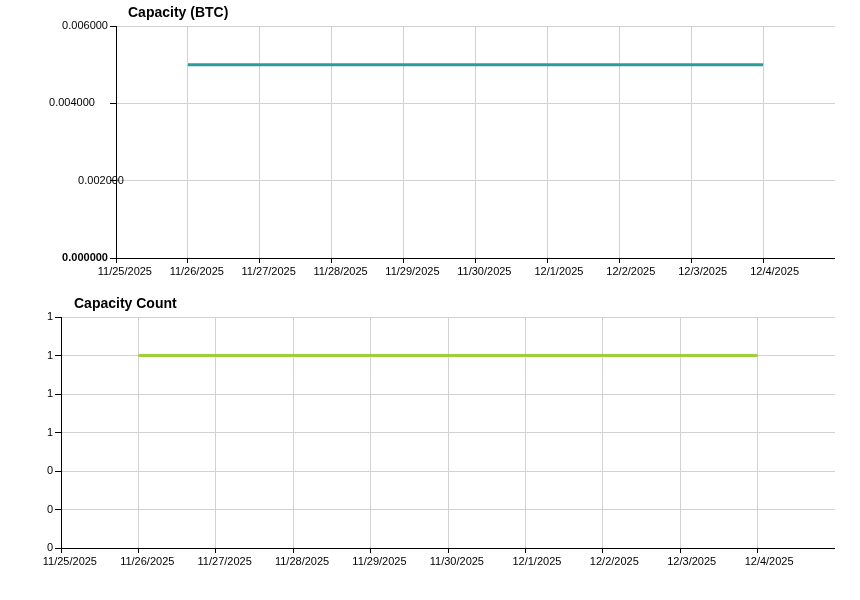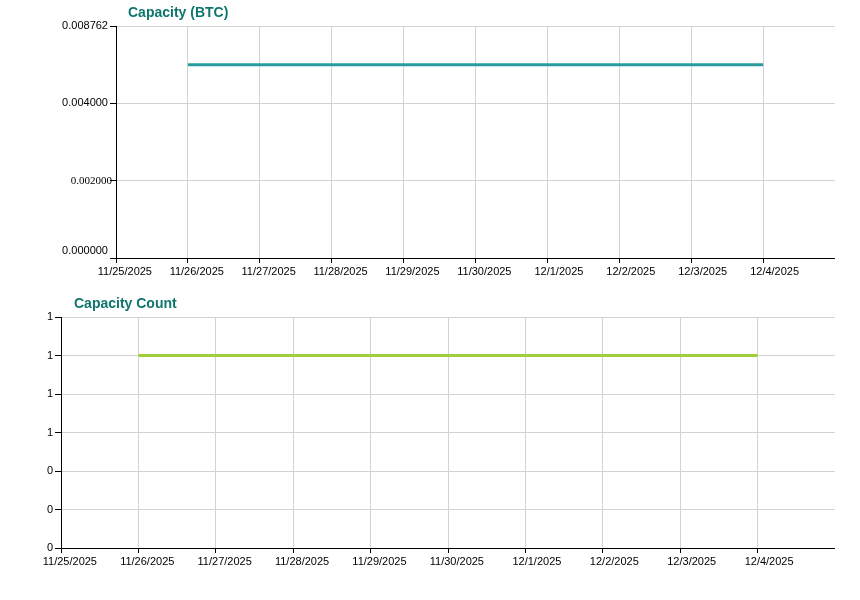--- a/index.html
+++ b/index.html
@@ -9,21 +9,21 @@
     height:600px;
     background:#ffffff;
     font-family:"Liberation Sans", sans-serif;
     overflow:hidden;
   }
   #charts-svg{position:absolute;left:0;top:0;}
   .chart-title{
     position:absolute;
     font-size:14px;
     font-weight:bold;
-    color:#0f766e;
+    color:#000000;
     white-space:nowrap;
   }
   #title-capacity{left:128px;top:4px;}
   #title-channel-count{left:74px;top:295px;}
   .tick-label{
     position:absolute;
     font-size:11px;
     color:#000000;
     white-space:nowrap;
     line-height:13px;
@@ -102,24 +102,24 @@
         <line x1="448" y1="548" x2="448" y2="553" stroke="#000000" stroke-width="1" shape-rendering="crispEdges"></line>
         <line x1="525.4" y1="548" x2="525.4" y2="553" stroke="#000000" stroke-width="1" shape-rendering="crispEdges"></line>
         <line x1="602.8" y1="548" x2="602.8" y2="553" stroke="#000000" stroke-width="1" shape-rendering="crispEdges"></line>
         <line x1="680.2" y1="548" x2="680.2" y2="553" stroke="#000000" stroke-width="1" shape-rendering="crispEdges"></line>
         <line x1="757.6" y1="548" x2="757.6" y2="553" stroke="#000000" stroke-width="1" shape-rendering="crispEdges"></line>
         <polyline points="138.4,355.5 215.8,355.5 293.2,355.5 370.6,355.5 448,355.5 525.4,355.5 602.8,355.5 680.2,355.5 757.6,355.5" fill="none" stroke="#9fce3b" stroke-width="3" stroke-linecap="butt"></polyline>
       </g>
     </svg>
   <div class="chart-title" id="title-capacity">Capacity (BTC)</div>
   <div class="chart-title" id="title-channel-count">Capacity Count</div>
-<div class="tick-label y-tick" style="left: 36px; top: 19px;">0.008762</div>
-    <div class="tick-label y-tick" style="left: 36px; top: 96.3333px;">0.004000</div>
-    <div class="tick-label y-tick" style="left: 40px; top: 173.667px; font-family: Liberation Serif, serif;">0.002000</div>
-    <div class="tick-label y-tick" style="left: 36px; top: 244px;">0.000000</div>
+<div class="tick-label y-tick" style="left: 36px; top: 19px;">0.006000</div>
+    <div class="tick-label y-tick" style="left: 36px; top: 96.3333px; text-align: center;">0.004000</div>
+    <div class="tick-label y-tick" style="left: 52px; top: 173.667px;">0.002000</div>
+    <div class="tick-label y-tick" style="left: 36px; top: 251px; font-weight: bold;">0.000000</div>
     <div class="tick-label x-tick" style="left: 80px; top: 265px;">11/25/2025</div>
     <div class="tick-label x-tick" style="left: 151.9px; top: 265px;">11/26/2025</div>
     <div class="tick-label x-tick" style="left: 223.8px; top: 265px;">11/27/2025</div>
     <div class="tick-label x-tick" style="left: 295.7px; top: 265px;">11/28/2025</div>
     <div class="tick-label x-tick" style="left: 367.6px; top: 265px;">11/29/2025</div>
     <div class="tick-label x-tick" style="left: 439.5px; top: 265px;">11/30/2025</div>
     <div class="tick-label x-tick" style="left: 511.4px; top: 265px;">12/1/2025</div>
     <div class="tick-label x-tick" style="left: 583.3px; top: 265px;">12/2/2025</div>
     <div class="tick-label x-tick" style="left: 655.2px; top: 265px;">12/3/2025</div>
     <div class="tick-label x-tick" style="left: 727.1px; top: 265px;">12/4/2025</div>

